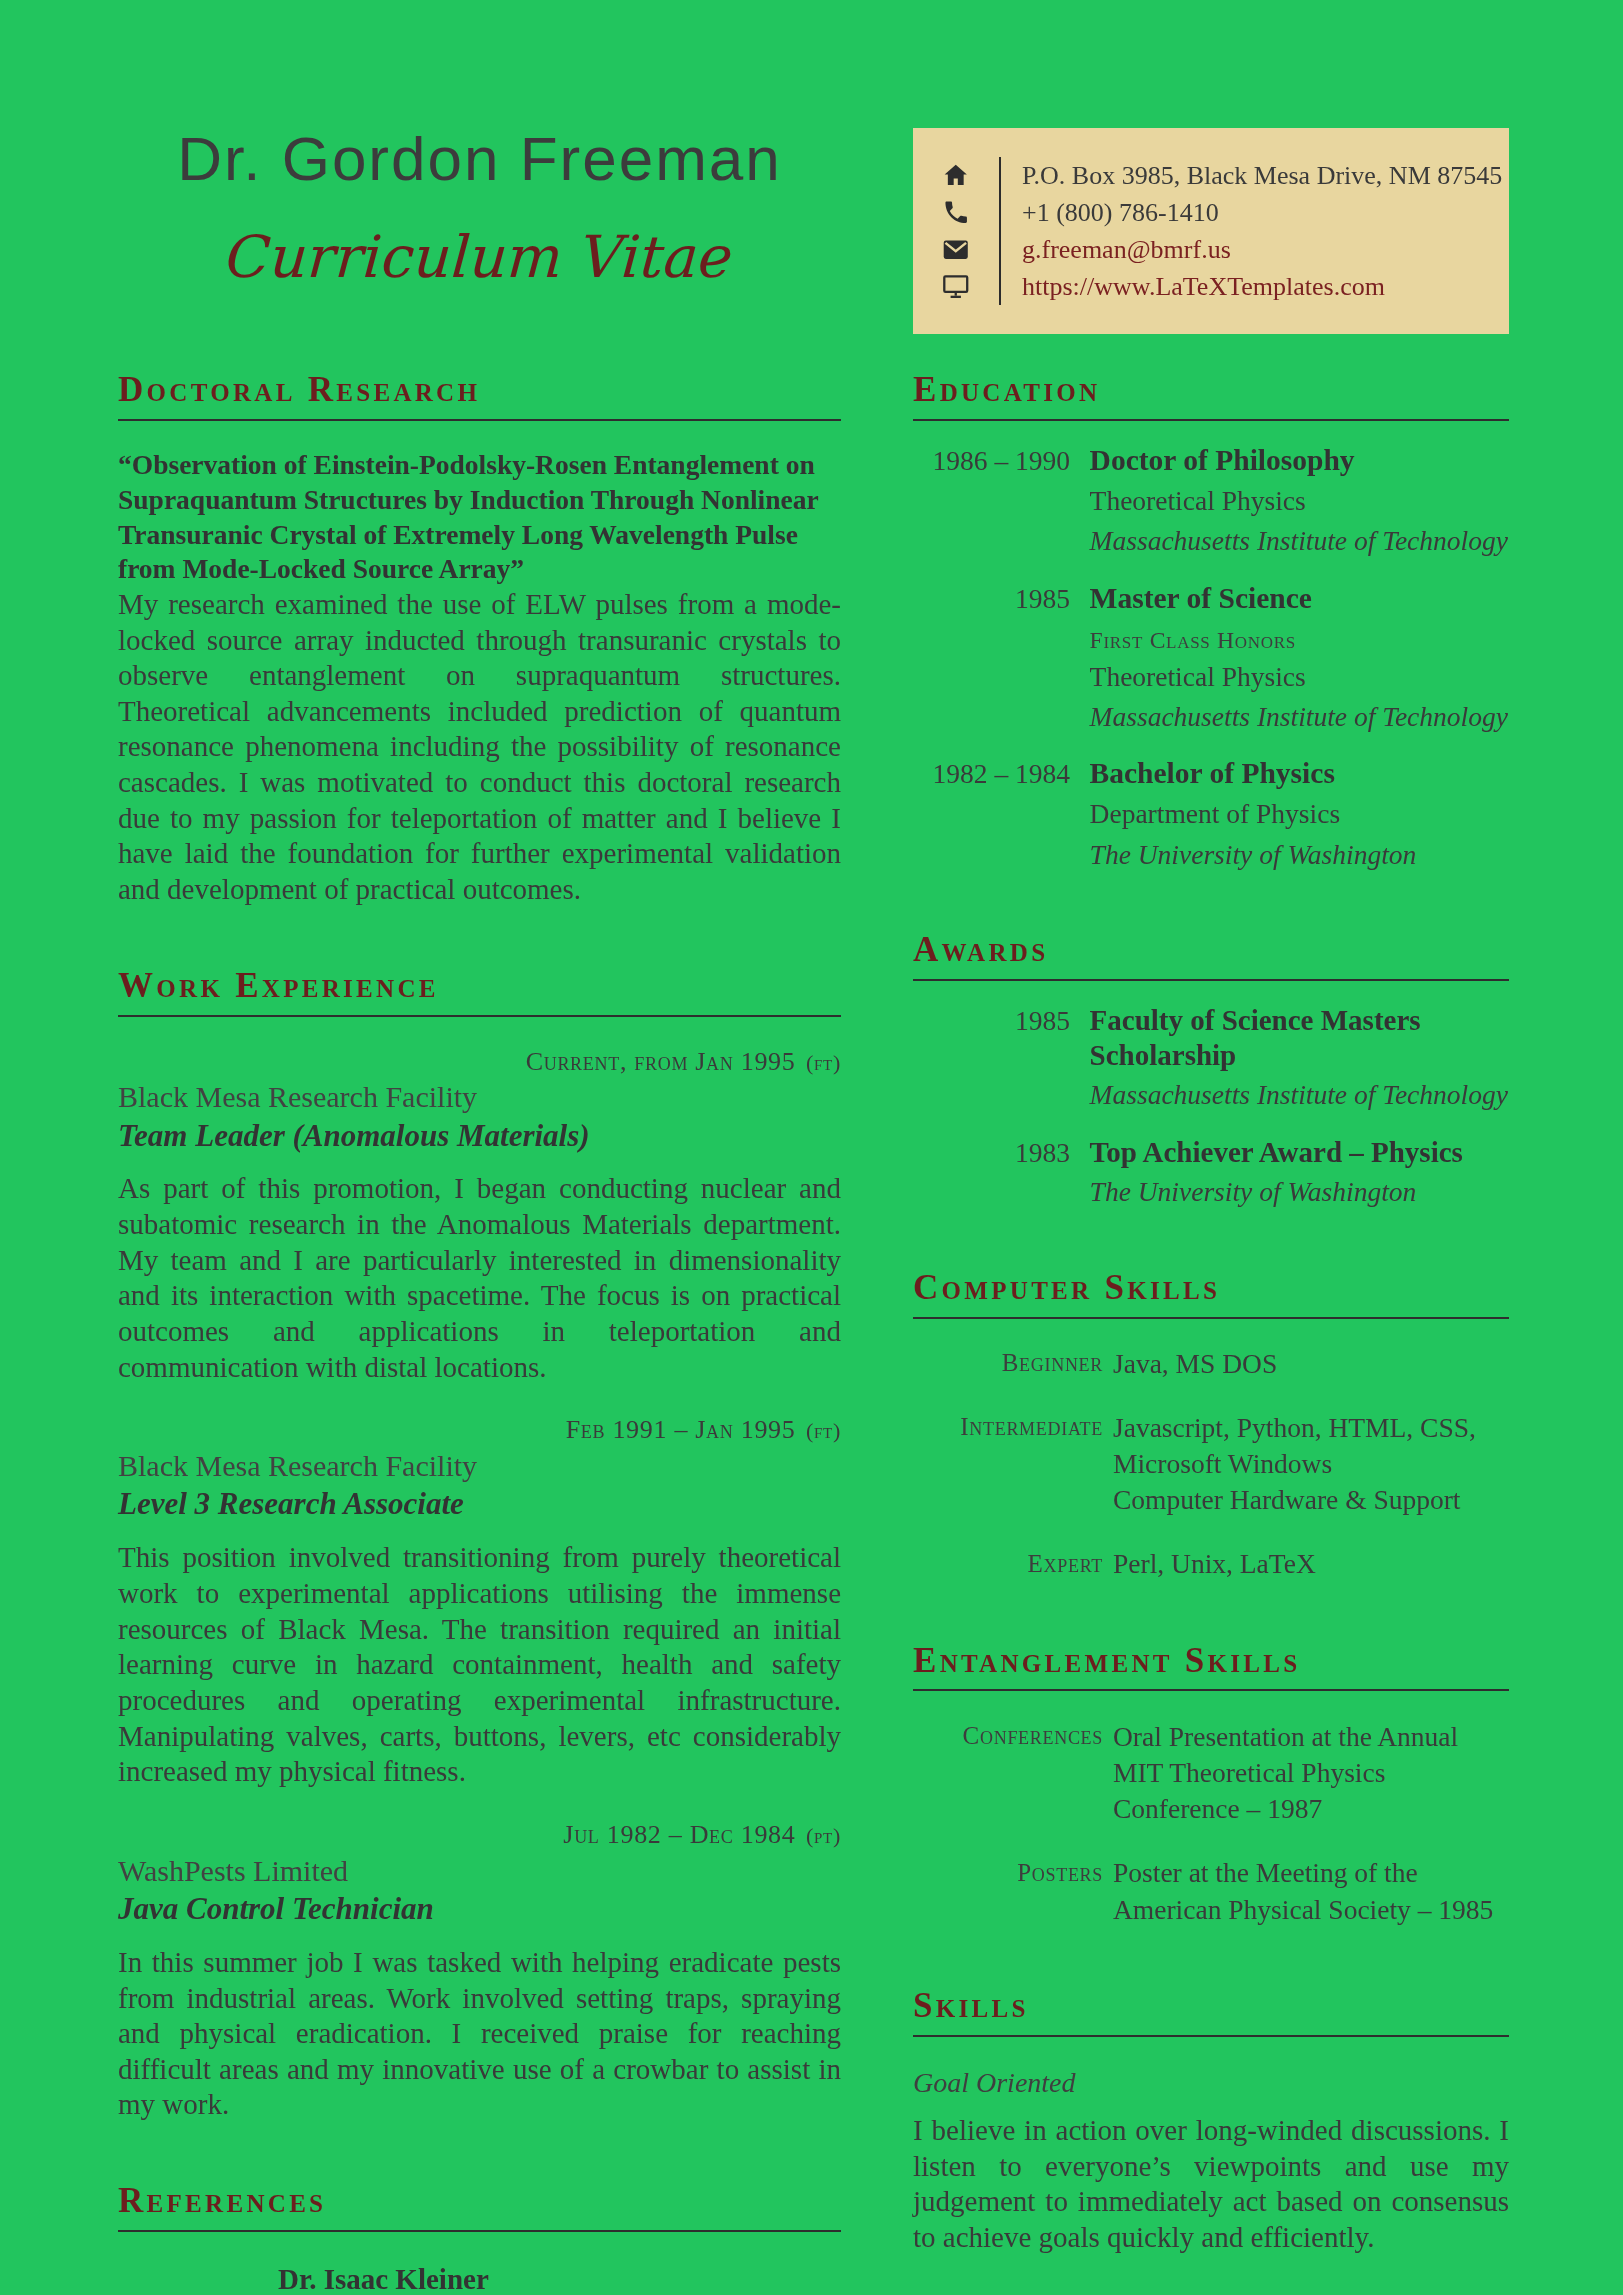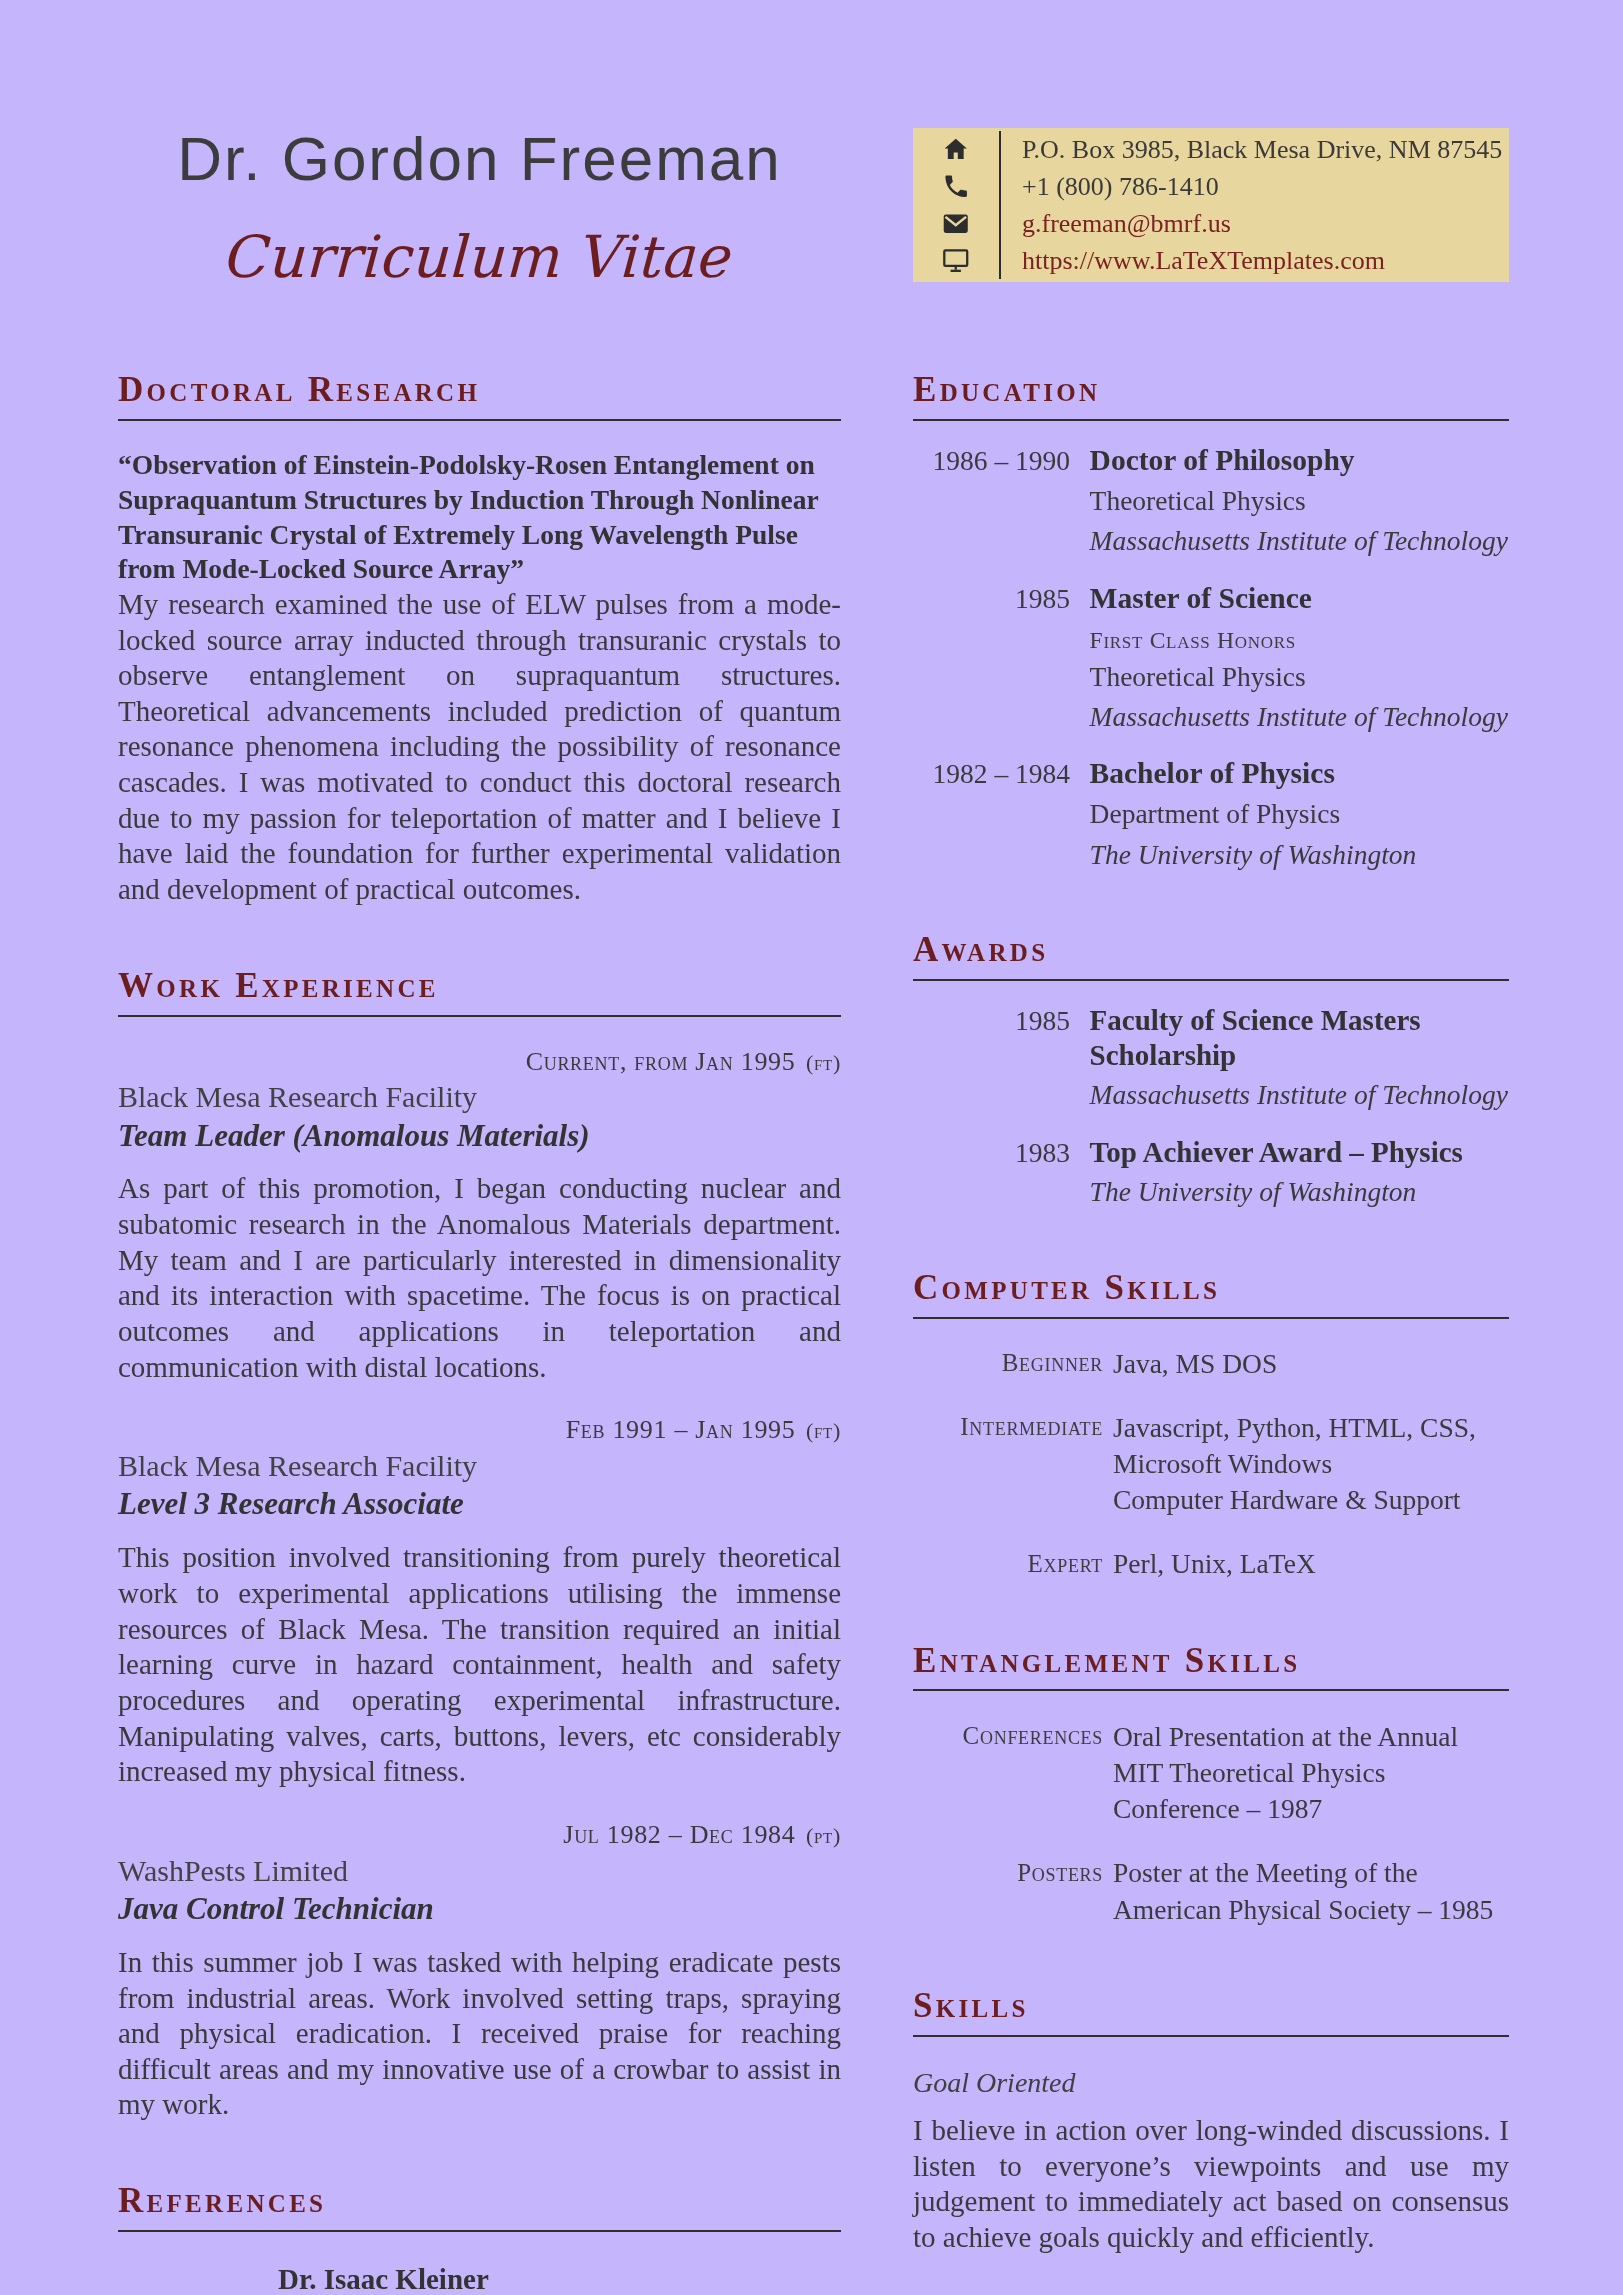--- a/index.html
+++ b/index.html
@@ -1,28 +1,28 @@
 <!DOCTYPE html>
 <html style="font-size:10.5px"><head>
 <meta charset="utf-8">
 <style>
   html,body{margin:0;padding:0;background:#ffffff;}
-  .page{position:relative;width:1623px;height:2295px;background:#c4b5fd;
+  .page{position:relative;width:1623px;height:2295px;background:#22c55e;
         font-family:"Liberation Serif",serif;color:#3a3a3a;overflow:hidden;}
 
   
   .header{position:absolute;left:118px;top:128px;width:723px;text-align:center;}
   .name{font-family:"Liberation Sans",sans-serif;font-size:62px;font-weight:400;
         color:#3c3c3c;letter-spacing:2px;line-height:1;}
   .subtitle{margin-top:38px;font-family:"DejaVu Serif",serif;font-style:italic;
         font-size:58px;color:#6c1e1e;line-height:1;transform:skewX(-4deg);}
 
   
   .contact{position:absolute;left:913px;top:128px;width:596px;background:#e8d69f;
-        padding:3px 0;box-sizing:border-box;}
+        padding:29px 0;box-sizing:border-box;}
   .c-row{display:flex;align-items:stretch;height:37px;}
   .c-icon{flex:0 0 86px;display:flex;align-items:center;justify-content:center;}
   .c-icon svg{width:27.5px;height:27.5px;}
   .c-text{border-left:2px solid #2c2c2c;padding-left:21px;font-size:26px;
         display:flex;align-items:center;color:#3a3a3a;}
   .c-text.link{color:#7b2121;}
 
   
   .col{position:absolute;top:372px;}
   .col-left{left:118px;width:723px;}

